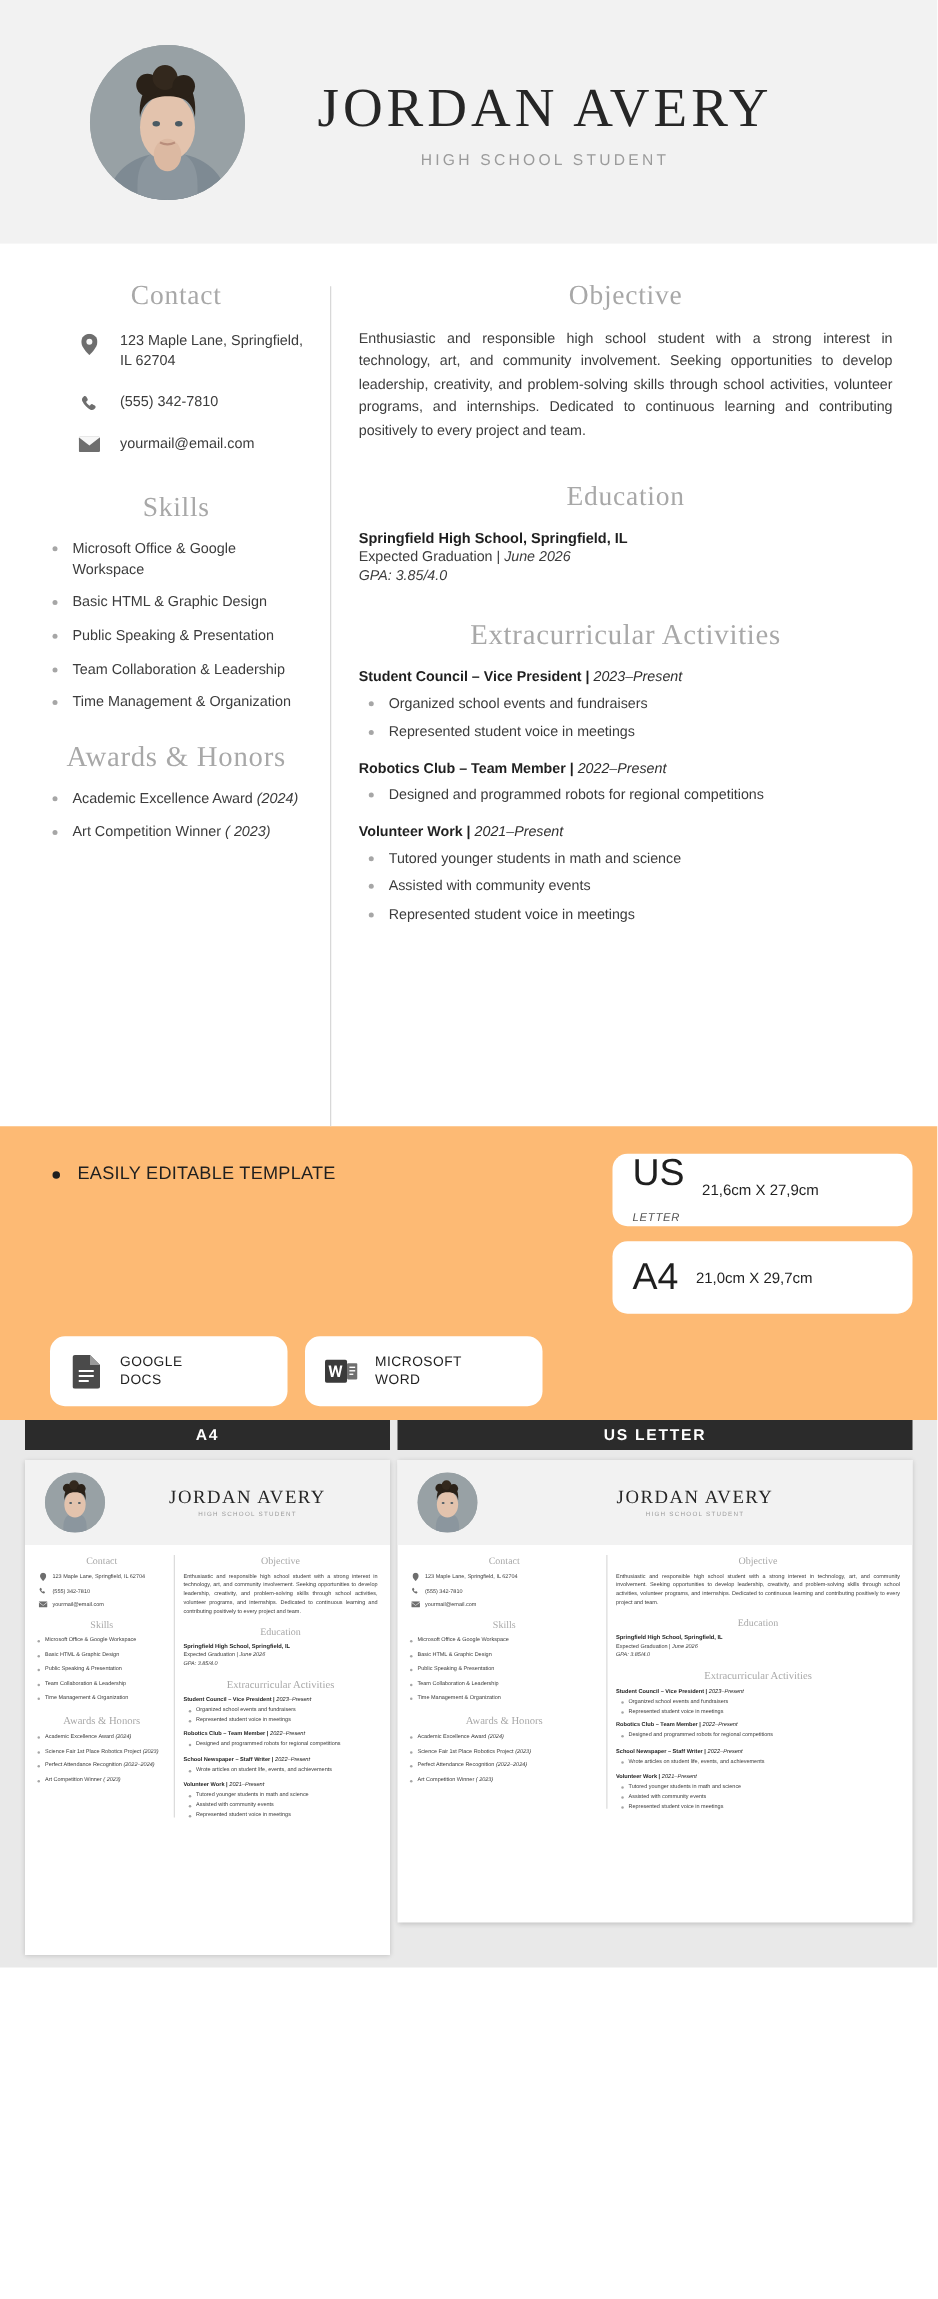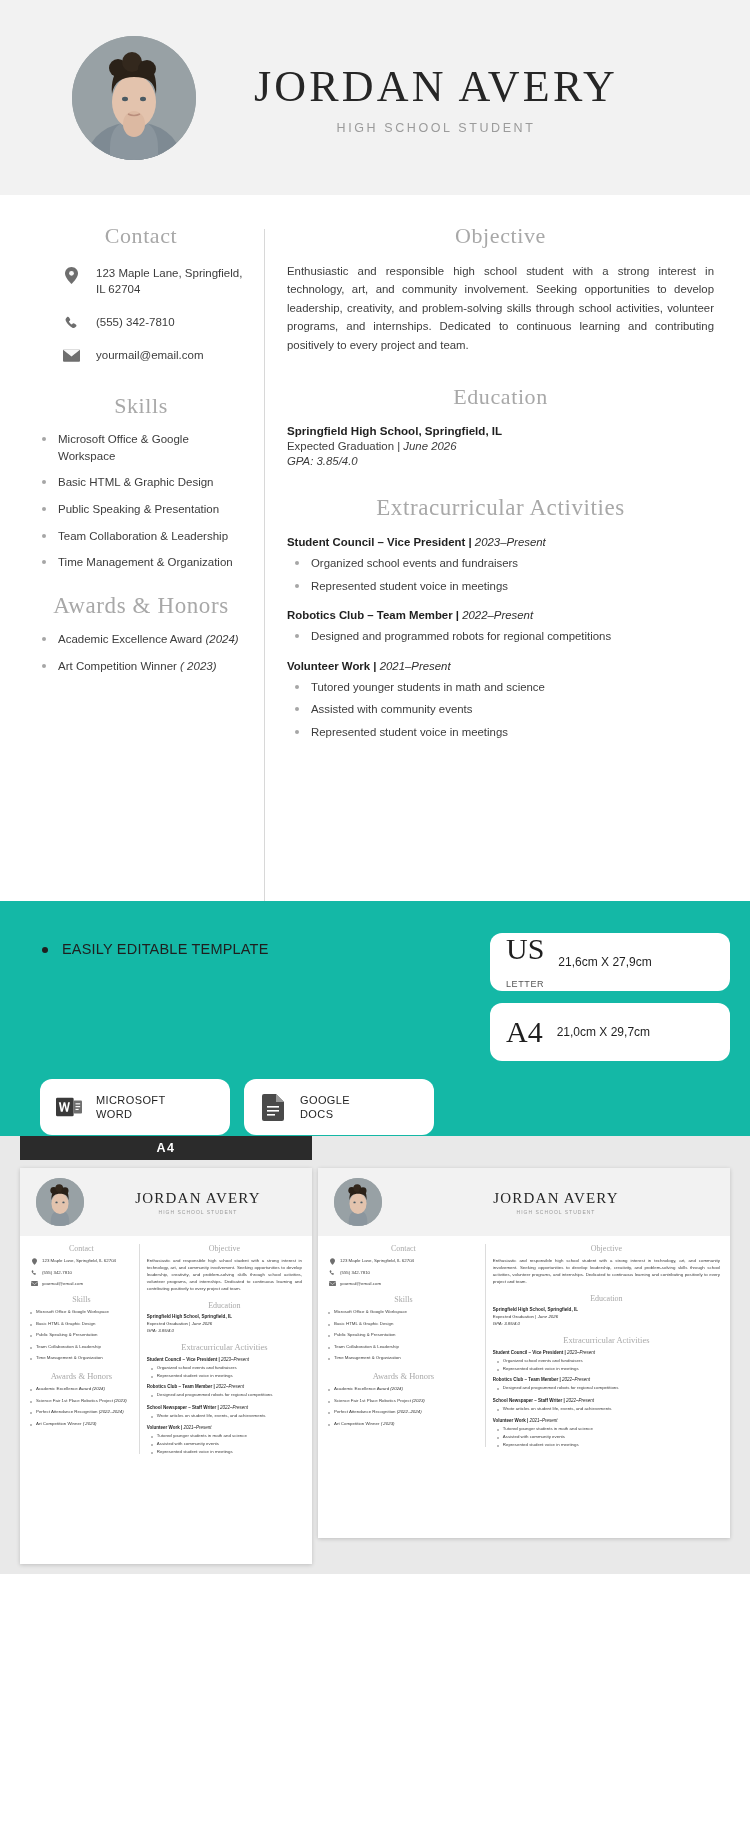--- a/index.html
+++ b/index.html
@@ -111,42 +111,42 @@
   .act ul li {
     position: relative; padding-left: 24px;
     font-size: 11.4px; color: #3c3c3c; line-height: 1.45; margin-bottom: 6px;
   }
   .act ul li::before {
     content: ""; position: absolute; left: 8px; top: 6px;
     width: 4px; height: 4px; border-radius: 50%; background: #a6a6a6;
   }
 
   
-  .promo { background: #14b8a6; padding: 32px 20px 18px 20px; height: 235px; }
+  .promo { background: #fdba74; padding: 22px 20px 18px 20px; height: 235px; }
   .promo-top { display: flex; align-items: flex-start; }
   .feat { list-style: none; padding-top: 8px; flex: 1; padding-left: 20px; }
   .feat li {
     position: relative; padding-left: 22px;
     font-size: 14.5px; color: #1f1f1f; margin-bottom: 14px; letter-spacing: .2px;
   }
   .feat li::before {
     content: ""; position: absolute; left: 2px; top: 6px;
     width: 6px; height: 6px; border-radius: 50%; background: #1f1f1f;
   }
   .size-col { width: 240px; flex: 0 0 240px; }
   .size-card {
     background: #fff; border-radius: 12px;
     height: 58px; display: flex; align-items: center; padding: 0 16px;
     margin-bottom: 12px;
   }
   .size-card .big {
-    font-family: Liberation Serif, serif;
+    font-family: Liberation Sans, sans-serif;
     font-size: 30px; color: #1f1f1f; line-height: .95;
   }
-  .size-card .sub { font-size: 9px; color: #555; letter-spacing: .6px; margin-top: 15px; }
+  .size-card .sub { font-size: 9px; color: #555; letter-spacing: .6px; margin-top: 15px; font-style: italic; }
   .size-card .dim { font-size: 12px; color: #1f1f1f; margin-left: 14px; }
   .size-card .stack { display: flex; flex-direction: column; }
 
   .apps { display: flex; gap: 14px; margin-top: 6px; padding-left: 20px; }
   .app-card {
     background: #fff; border-radius: 12px; height: 56px; width: 190px;
     display: flex; align-items: center; padding: 0 14px;
   }
   .app-ic {
     width: 30px; height: 30px; flex: 0 0 30px;
@@ -338,54 +338,55 @@
           <span class="big">A4</span>
         </div>
         <span class="dim">21,0cm X 29,7cm</span>
       </div>
     </div>
   </div>
 
   <div class="apps">
     <div class="app-card">
       <span class="app-ic">
+        <svg width="22" height="27" viewBox="0 0 22 27">
+            <path d="M2 0h12l8 8v17a2 2 0 0 1-2 2H2a2 2 0 0 1-2-2V2a2 2 0 0 1 2-2Z" fill="#4a4a4a"></path>
+            <path d="M14 0l8 8h-8V0Z" fill="#9a9a9a"></path>
+            <rect x="5" y="12" width="12" height="1.6" fill="#fff"></rect>
+            <rect x="5" y="16" width="12" height="1.6" fill="#fff"></rect>
+            <rect x="5" y="20" width="8" height="1.6" fill="#fff"></rect>
+          </svg>
+      </span>
+      <span class="app-tx">
+        <span>GOOGLE</span><br>
+        <span>DOCS</span>
+      </span>
+    </div>
+    <div class="app-card">
+      <span class="app-ic">
         <svg width="26" height="22" viewBox="0 0 28 22">
             <rect x="0" y="1" width="19" height="20" rx="1.5" fill="#3a3a3a"></rect>
             <path d="M3 6l2.2 10h2L9 9l1.8 7h2L15 6h-2l-1.2 7.2L10 6H8.2L6.4 13.2 5.2 6Z" fill="#fff"></path>
             <rect x="19" y="4" width="9" height="14" rx="1" fill="#6f6f6f"></rect>
             <rect x="21" y="7" width="5" height="1.2" fill="#fff"></rect>
             <rect x="21" y="10" width="5" height="1.2" fill="#fff"></rect>
             <rect x="21" y="13" width="3.4" height="1.2" fill="#fff"></rect>
           </svg>
       </span>
       <span class="app-tx">
         <span>MICROSOFT</span><br>
         <span>WORD</span>
       </span>
     </div>
-    <div class="app-card">
-      <span class="app-ic">
-        <svg width="22" height="27" viewBox="0 0 22 27">
-            <path d="M2 0h12l8 8v17a2 2 0 0 1-2 2H2a2 2 0 0 1-2-2V2a2 2 0 0 1 2-2Z" fill="#4a4a4a"></path>
-            <path d="M14 0l8 8h-8V0Z" fill="#9a9a9a"></path>
-            <rect x="5" y="12" width="12" height="1.6" fill="#fff"></rect>
-            <rect x="5" y="16" width="12" height="1.6" fill="#fff"></rect>
-            <rect x="5" y="20" width="8" height="1.6" fill="#fff"></rect>
-          </svg>
-      </span>
-      <span class="app-tx">
-        <span>GOOGLE</span><br>
-        <span>DOCS</span>
-      </span>
-    </div>
   </div>
 </div>
 
 <div class="bars">
   <div class="bar a4">A4</div>
+  <div class="bar us">US LETTER</div>
 </div>
 
 <div class="thumbs">
 
   <div class="thumb-wrap a4">
     <div class="mini a4">
       <div class="m-head">
         <div class="m-av" style="width:48px;height:48px">
           <svg viewBox="0 0 124 124">
             <rect width="124" height="124" fill="#98a1a5"></rect>

